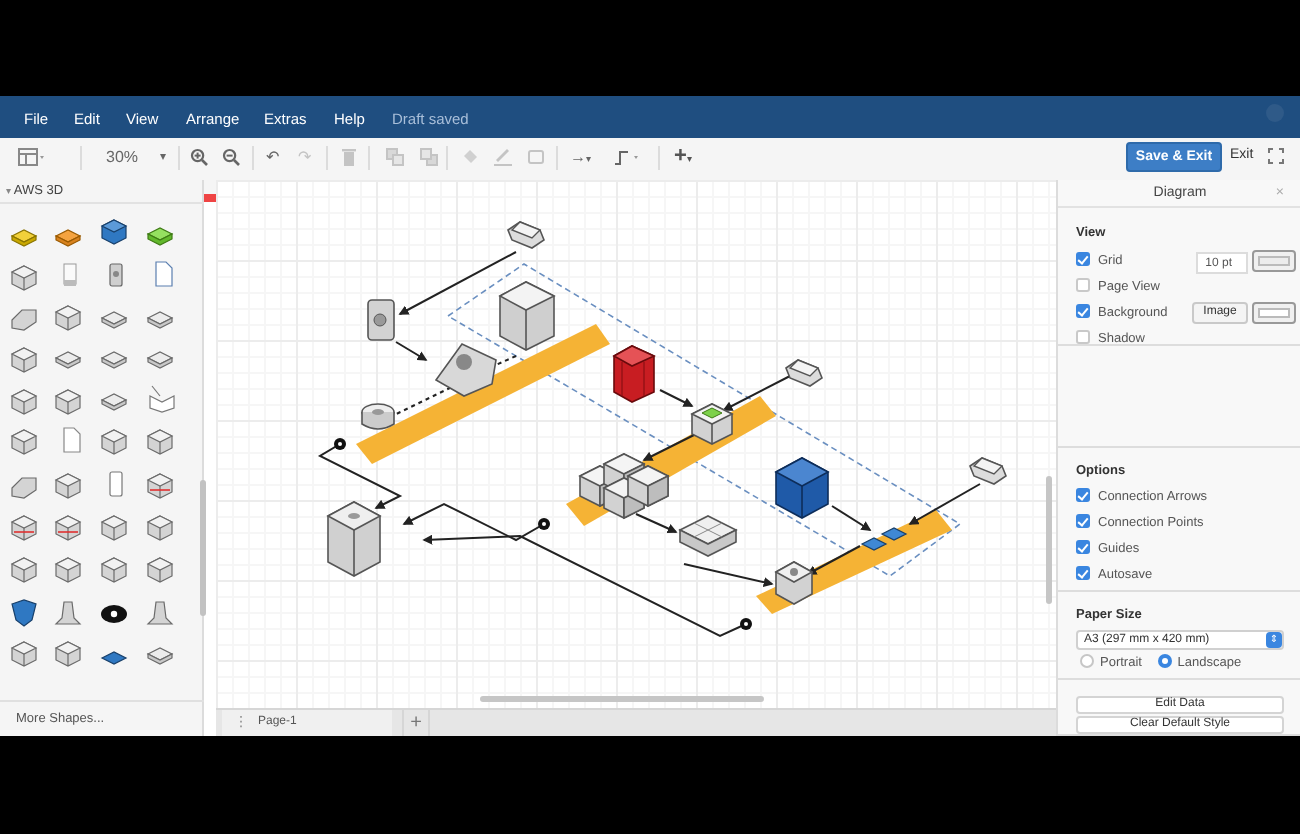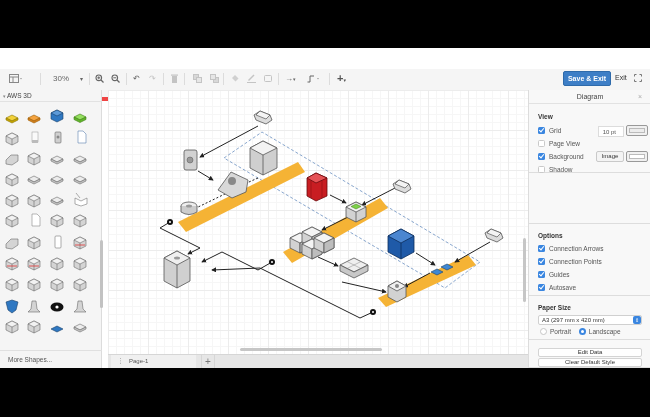--- a/index.html
+++ b/index.html
@@ -50,20 +50,30 @@
 .radio.off{background:#fff;border:1px solid #c6c6c6}
 .radio.on{background:#3a86e0}
 .radio.on::after{content:"";position:absolute;left:2px;top:2px;width:3px;height:3px;border-radius:50%;background:#fff}
 .wbtn{position:absolute;left:9px;width:104px;height:9px;background:#fff;border:1px solid #d4d4d4;border-radius:2px;font-size:6px;text-align:center;line-height:7px;color:#333}
 </style>
 </head>
 <body>
 
 <div id="app">
 
+  <div class="menubar">
+    <span class="mi" style="left:12px">File</span>
+    <span class="mi" style="left:37px">Edit</span>
+    <span class="mi" style="left:63px">View</span>
+    <span class="mi" style="left:93px">Arrange</span>
+    <span class="mi" style="left:132px">Extras</span>
+    <span class="mi" style="left:167px">Help</span>
+    <span class="mi status" style="left:196px">Draft saved</span>
+    <span class="globe"></span>
+  </div>
 
   <div class="toolbar">
     <span class="tb" style="left:9px">
       <svg width="14" height="10" viewBox="0 0 14 10">
           <rect x="0.5" y="0.5" width="9" height="8" fill="none" stroke="#888"></rect>
           <line x1="0.5" y1="3" x2="9.5" y2="3" stroke="#888"></line>
           <line x1="4" y1="3" x2="4" y2="8.5" stroke="#888"></line>
           <path d="M11 4 L13 4 L12 5.5Z" fill="#999"></path>
         </svg>
     </span>

